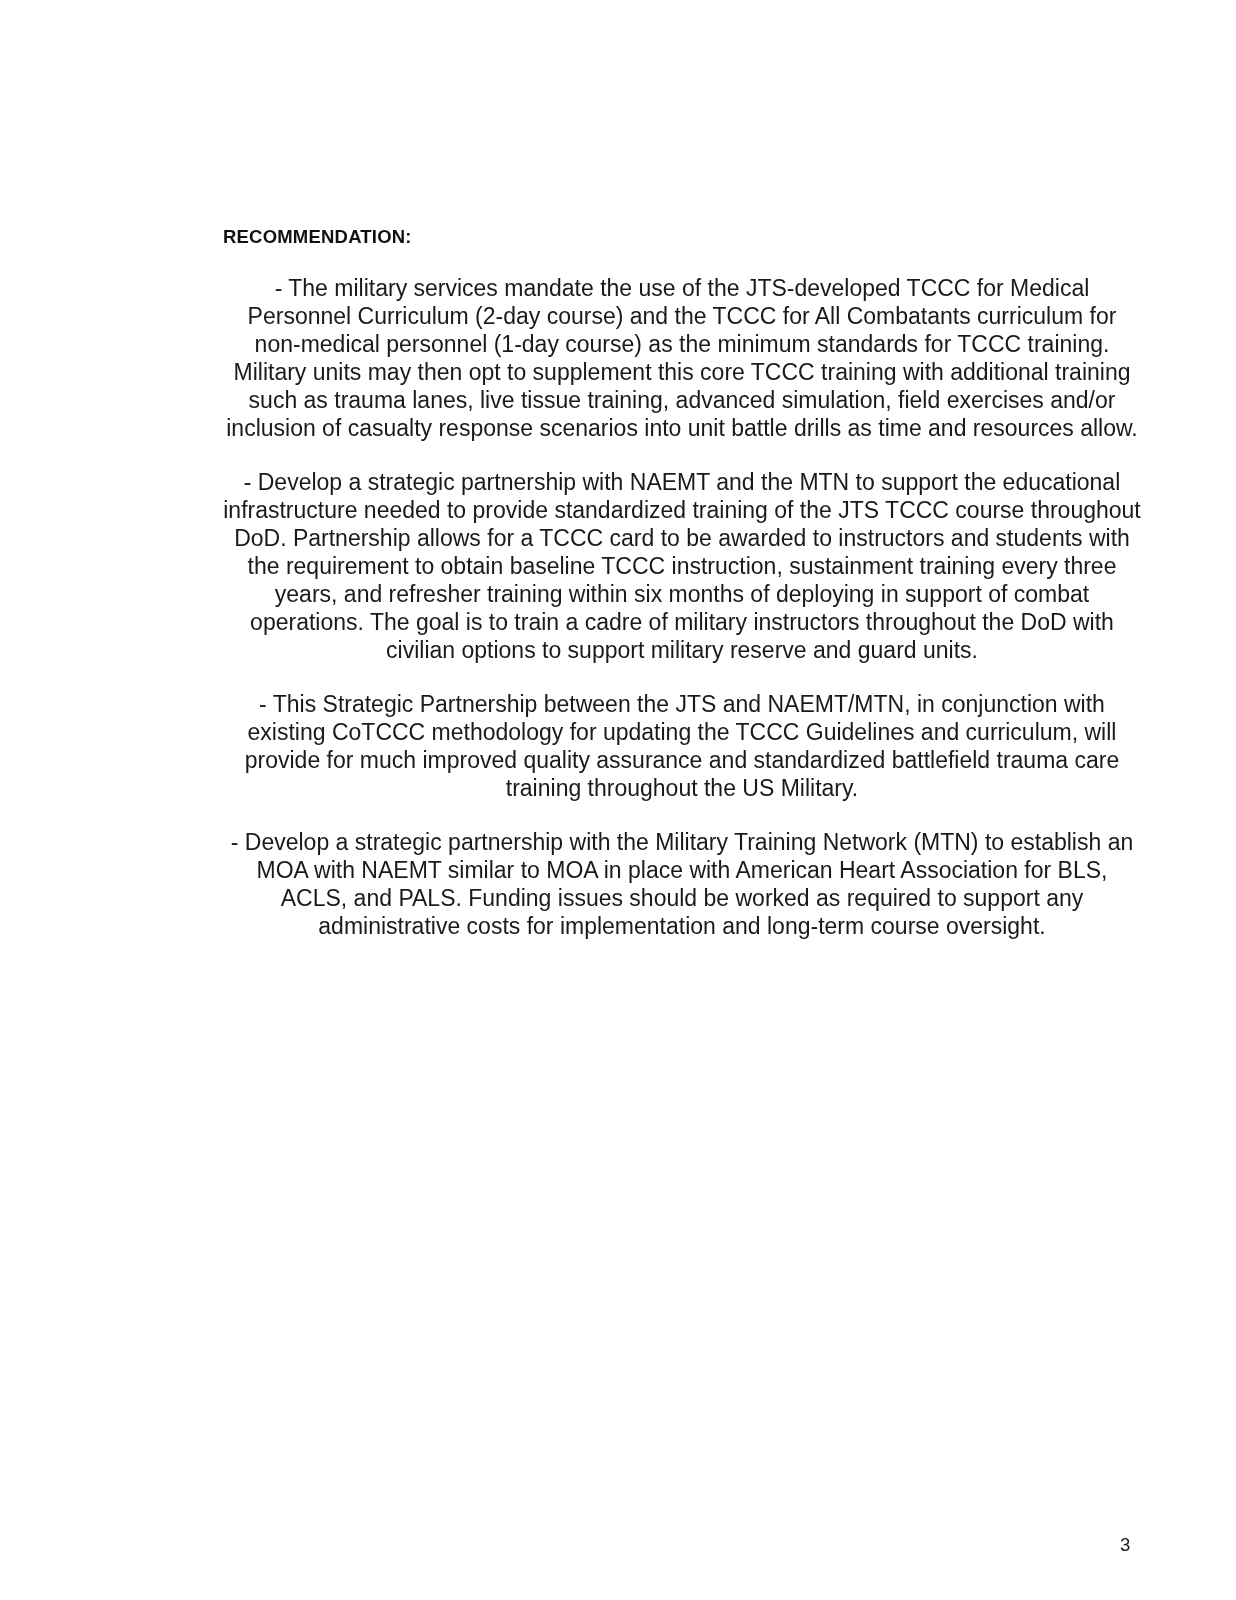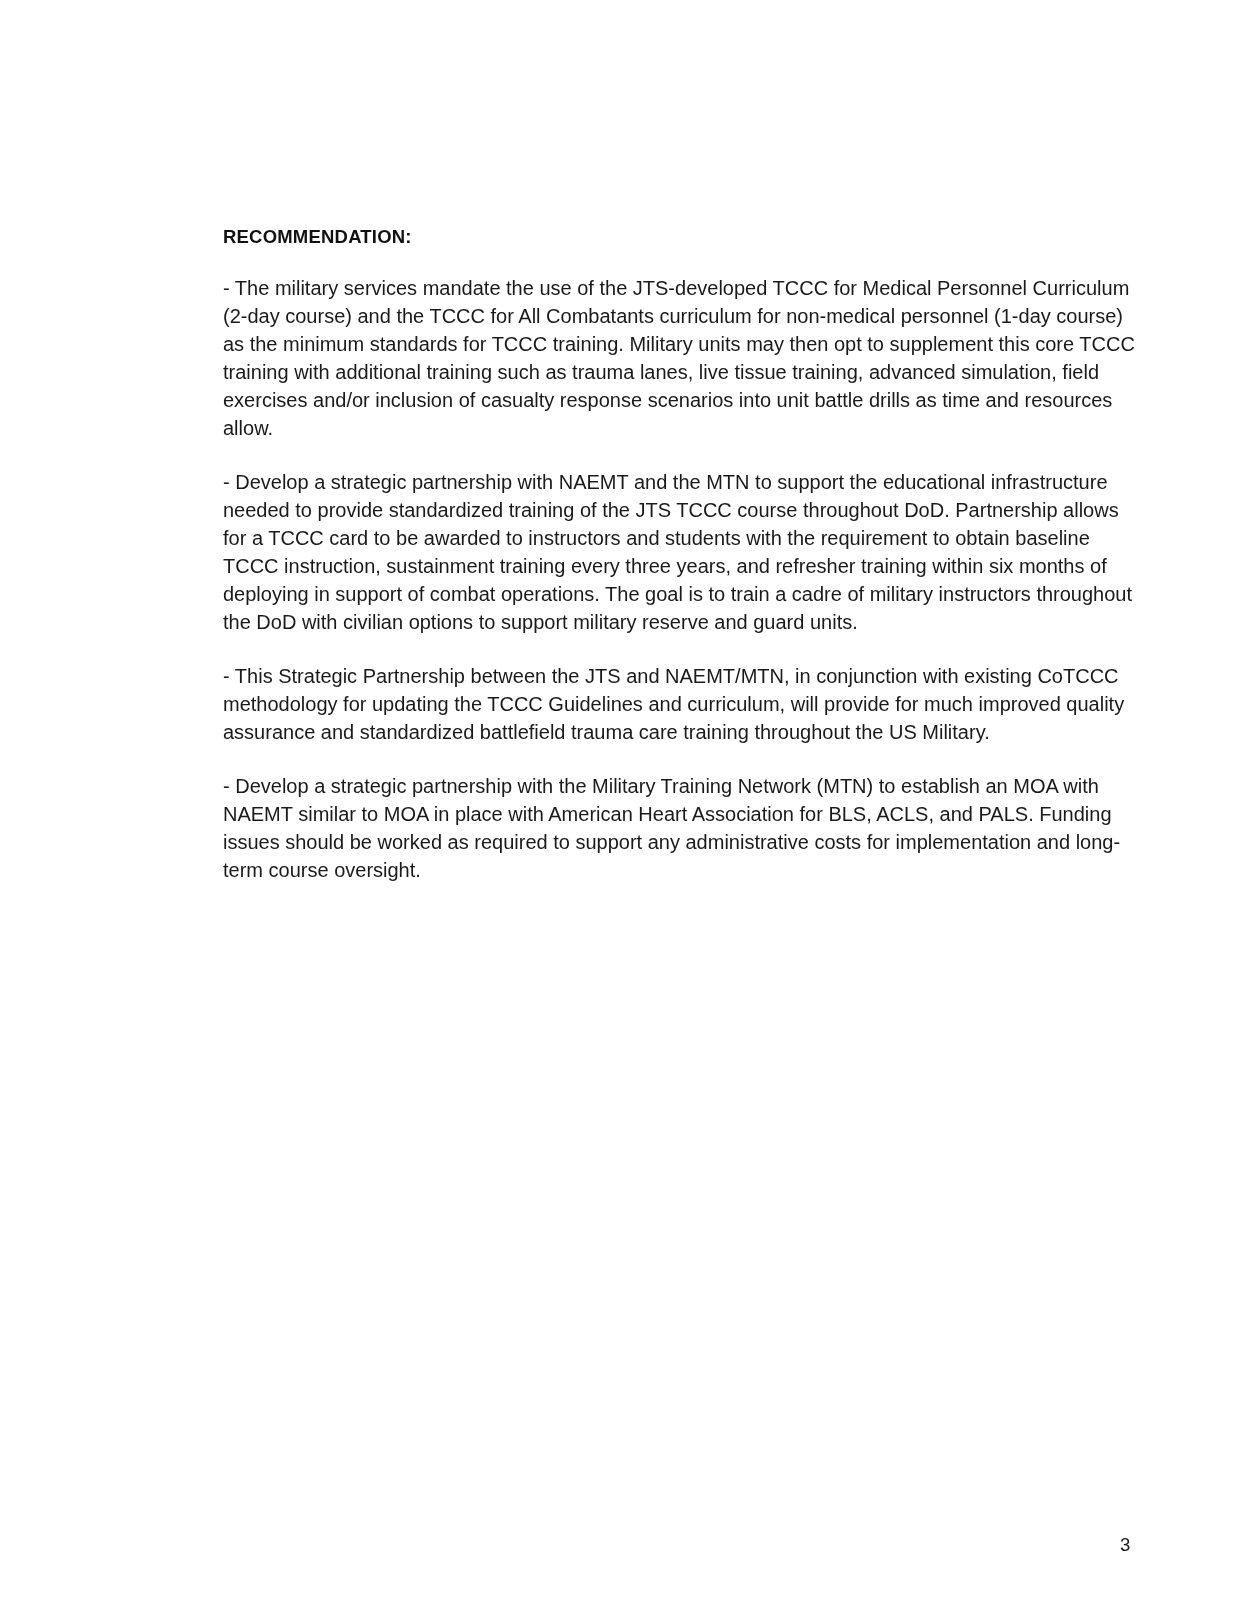--- a/index.html
+++ b/index.html
@@ -35,26 +35,26 @@
 
   .doc-heading {
     font-size: 18.5px;
     font-weight: bold;
     color: #111111;
     letter-spacing: 0.2px;
     margin-bottom: 26px;
   }
 
   .doc-paragraph {
-    font-size: 20px;
+    font-size: 23px;
     font-weight: 400;
     line-height: 28px;
     color: #1a1a1a;
     margin-bottom: 26px;
-    text-align: left;
+    text-align: center;
     white-space: pre-line;
   }
 
   .page-number {
     position: absolute;
     top: 1470px;
     left: 1056px;
     font-size: 18.5px;
     color: #1a1a1a;
   }

